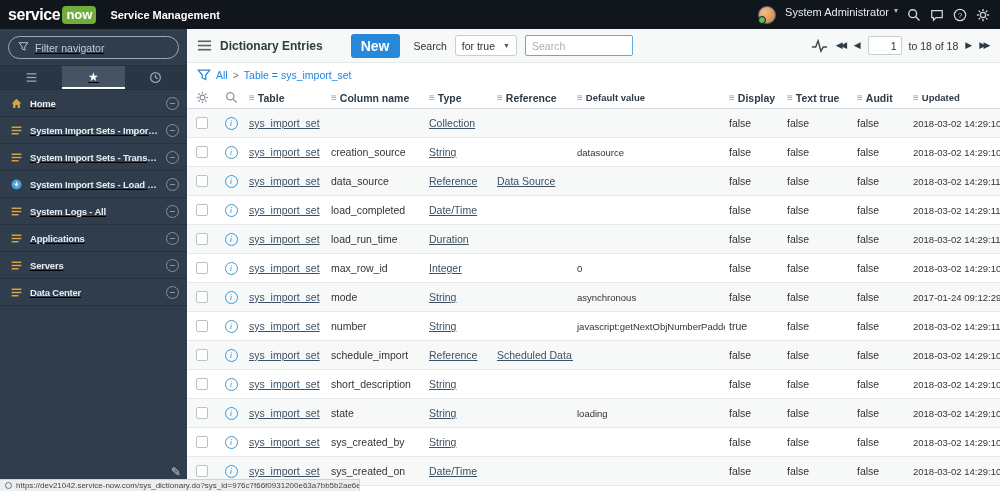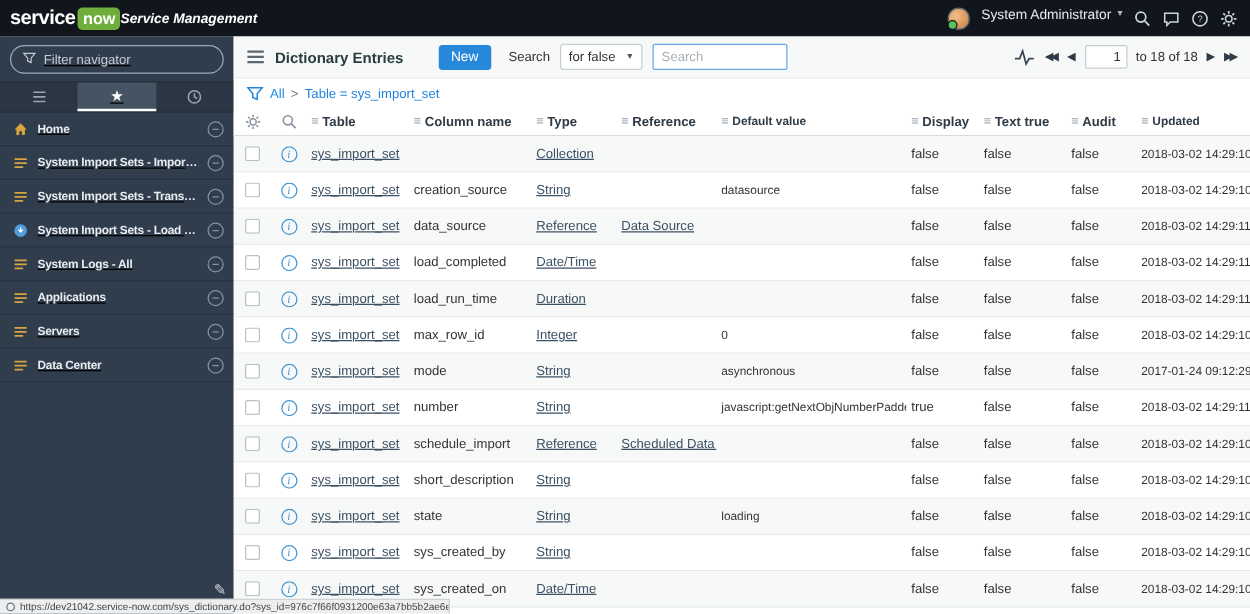--- a/index.html
+++ b/index.html
@@ -12,21 +12,21 @@
   html,body{width:1000px; height:491px; overflow:hidden;}
   body{font-family:"Liberation Sans", sans-serif; position:relative; background:#fff; font-size:11px;}
 
   
   .banner{position:absolute; top:0; left:0; right:0; height:29px; background:var(--banner-bg);
     display:flex; align-items:center; padding:0 10px 0 8px; z-index:10;}
   .logo{display:flex; align-items:center;}
   .logo-service{color:#fff; font-weight:bold; font-size:16px; letter-spacing:-0.4px;}
   .logo-now{background:var(--logo-green); color:#fff; font-weight:bold; font-size:13px;
     border-radius:4px; padding:1px 4px 2px; margin-left:2px;}
-  .app-name{color:#fff; font-size:11px; font-weight:bold; font-style:italic;}
+  .app-name{color:#fff; font-size:11px; font-weight:bold; margin-left:14px;}
   .banner-right{margin-left:auto; display:flex; gap:9px;}
   .avatar{width:18px; height:18px; border-radius:50%;
     background:radial-gradient(circle at 35% 35%, #f2c089, #c97a3d);
     border:1px solid #5a6672; position:relative; cursor:pointer;}
   .avatar::after{content:""; position:absolute; left:-1px; bottom:-1px; width:6px; height:6px;
     border-radius:50%; background:#58c15a; border:1px solid #11161d;}
   .user-name{color:#e6ebf0; font-size:11px; cursor:pointer;}
   .caret{color:#aeb9c2; font-size:8px; margin-left:-4px; cursor:pointer;}
   .b-icon{display:flex; align-items:center; cursor:pointer;}
 
@@ -51,21 +51,21 @@
     border-radius:50%; position:relative; cursor:pointer;}
   .minus-circle::after{content:""; position:absolute; left:3px; right:3px; top:5px; height:1.5px; background:#8593a0;}
   .pencil{position:absolute; right:6px; bottom:12px; color:#cdd5dc; font-size:12px; cursor:pointer;}
 
   
   .main{position:absolute; left:187px; top:29px; right:0; bottom:0; display:flex; flex-direction:column; background:#fff;}
   .toolbar{height:34px; min-height:34px; display:flex; align-items:center; gap:8px; padding:0 10px;
     background:#f7f8f8; border-bottom:1px solid #e6e9eb;}
   .tb-icon{display:flex; align-items:center; cursor:pointer;}
   .list-title{font-size:12px; font-weight:bold; color:#293e40; margin-right:20px;}
-  .btn-new{background:var(--accent-blue); color:#fff; font-size:11px; font-weight:normal;
+  .btn-new{background:var(--accent-blue); color:#fff; font-size:14px; font-weight:bold;
     border:none; border-radius:3px; padding:4px 10px; cursor:pointer; font-family:"Liberation Sans", sans-serif;}
   .search-label{font-size:10.5px; color:#333; margin-left:6px;}
   .select{height:21px; border:1px solid #c6ced4; border-radius:3px; background:#fff; font-size:10.5px;
     color:#333; display:flex; align-items:center; padding:0 6px; gap:8px; cursor:pointer;}
   .select .sel-caret{font-size:7px; color:#555;}
   .search-input{height:21px; width:108px; border:1px solid #63a8e6; border-radius:2px; font-size:10.5px;
     padding:0 6px; outline:none; color:#333; font-family:"Liberation Sans", sans-serif;}
   .search-input::placeholder{color:#a7b0b8;}
   .tb-spacer{flex:1;}
   .pg{display:flex; align-items:center; gap:7px;}
@@ -301,21 +301,21 @@
             <line x1="1" y1="3.5" x2="15" y2="3.5"></line>
             <line x1="1" y1="8" x2="15" y2="8"></line>
             <line x1="1" y1="12.5" x2="15" y2="12.5"></line>
           </g>
         </svg>
     </span>
     <span class="list-title">Dictionary Entries</span>
     <button class="btn-new">New</button>
     <span class="search-label">Search</span>
     <div class="select">
-      <span>for false</span>
+      <span>for true</span>
       <span class="sel-caret">▼</span>
     </div>
     <input class="search-input" placeholder="Search" style="">
     <span class="tb-spacer"></span>
     <span class="tb-icon">
       <svg width="17" height="14" viewBox="0 0 18 14">
           <path d="M1 8 h4 l2.5 -6.5 l3 11 l2.5 -4.5 h4" fill="none" stroke="#3a4753" stroke-width="1.5"></path>
         </svg>
     </span>
     <div class="pg">

